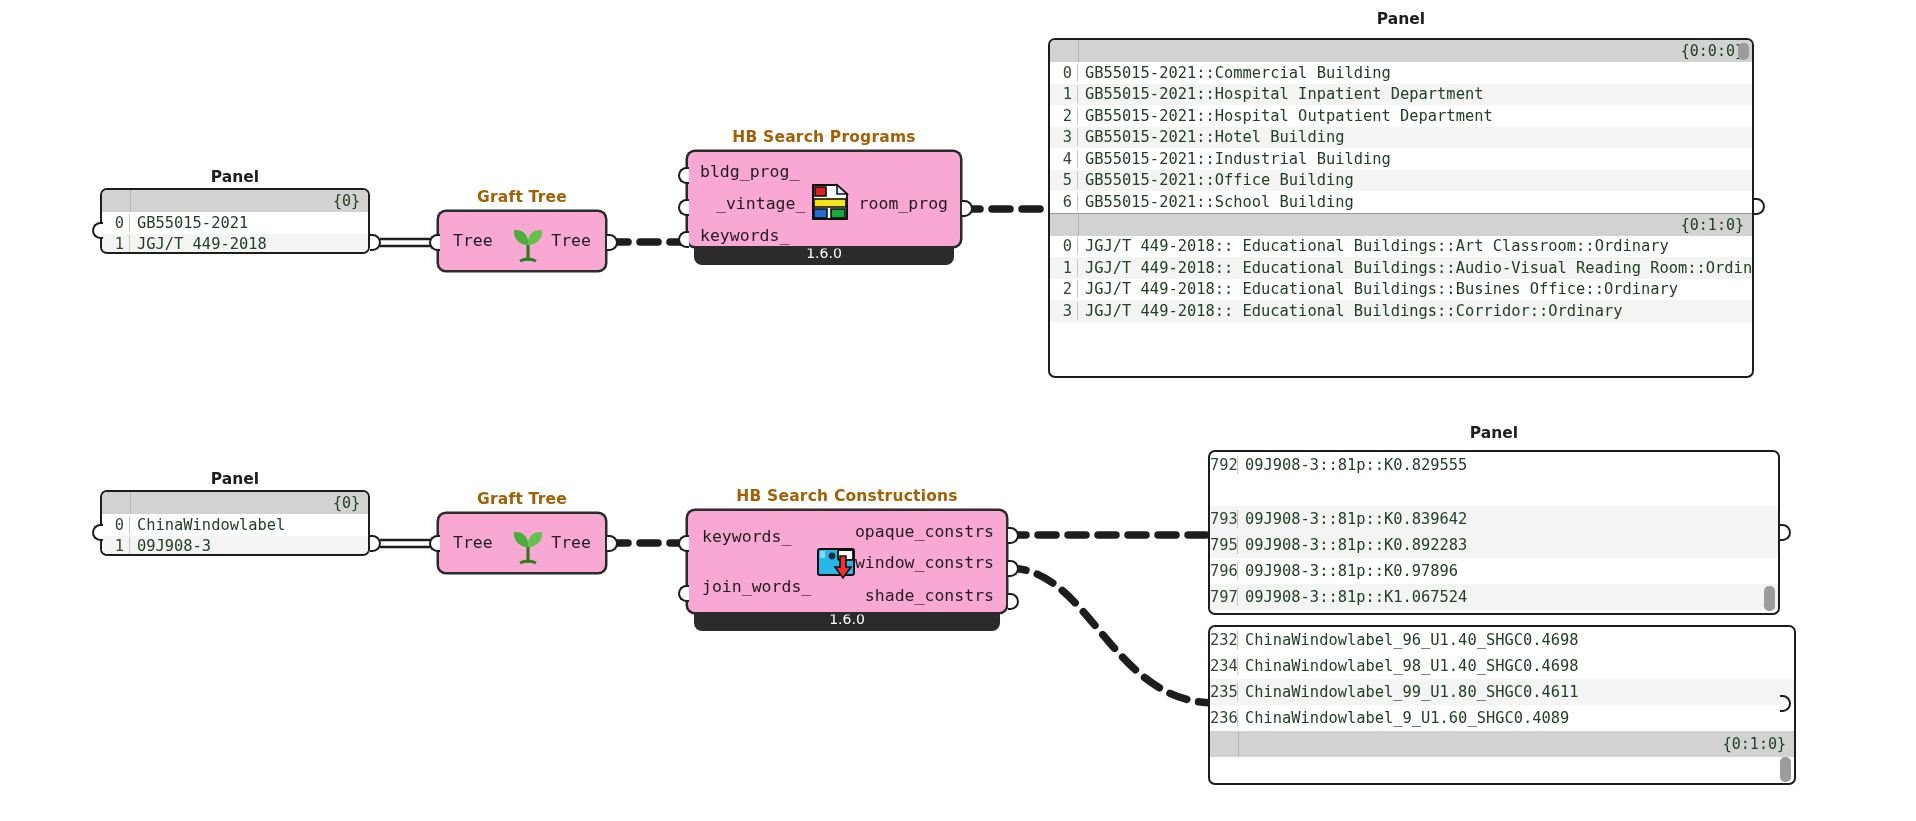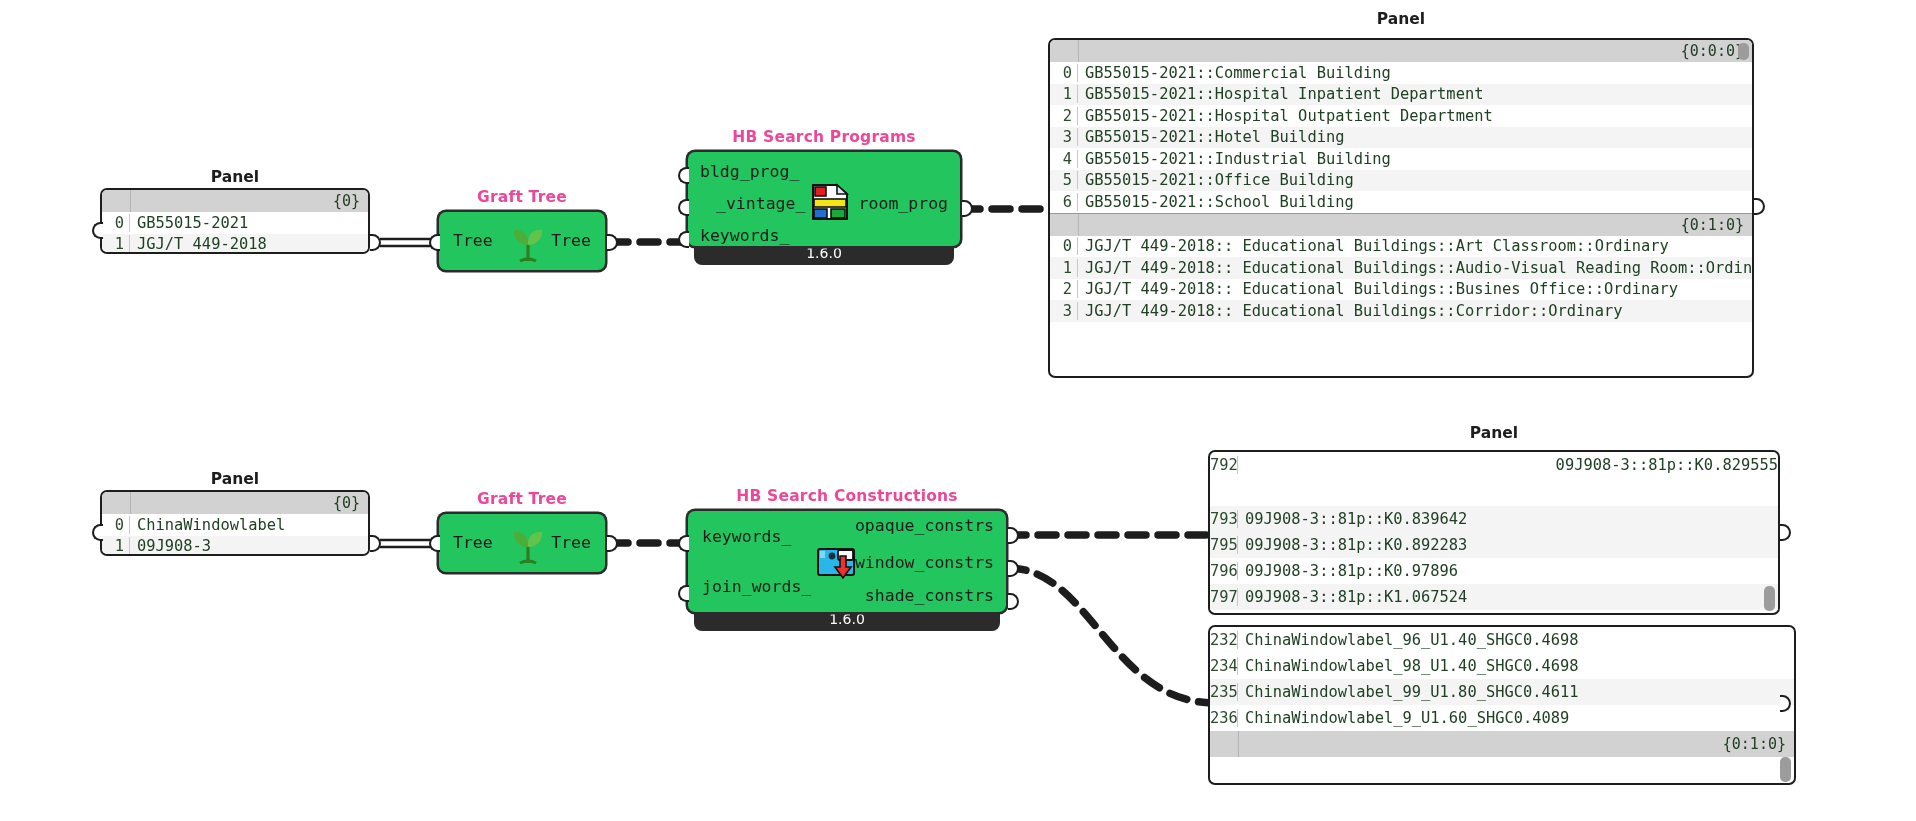--- a/index.html
+++ b/index.html
@@ -7,34 +7,34 @@
     width:1916px;height:821px;background:#ffffff;
     font-family:"DejaVu Sans Mono","Liberation Mono",monospace;
     overflow:hidden;position:relative;
   }
   .canvas{position:absolute;inset:0;}
   .abs{position:absolute;}
 
   
   .node{
     position:absolute;
-    background:#22c55e;
+    background:#f9a8d4;
     border:2.5px solid #2b2b2b;
     border-radius:9px;
     box-sizing:border-box;
     box-shadow:0 0 0 0.5px #2b2b2b;
   }
   .node-title{
     position:absolute;
     left:0;right:12px;
     text-align:center;
     font-family:"DejaVu Sans","Liberation Sans",sans-serif;
     font-weight:bold;
     font-size:15.5px;
-    color:#ec4899;
+    color:#a16207;
     letter-spacing:.2px;
     white-space:nowrap;
   }
   .node-foot{
     position:absolute;
     background:#2b2b2b;
     border-radius:0 0 8px 8px;
     color:#ffffff;
     font-family:"DejaVu Sans","Liberation Sans",sans-serif;
     font-size:14px;
@@ -288,21 +288,21 @@
       </svg>
     </span>
   </div>
   <div class="nub in" style="left:429px;top:535px;"></div>
   <div class="nub out" style="left:607px;top:535px;"></div>
 
   <div class="node-title" style="left:686px;top:487px;width:322px;">HB Search Constructions</div>
   <div class="node" style="left:686px;top:509px;width:322px;height:105px;z-index:2;">
     <span class="port-label" style="left:14px;top:16px;">keywords_</span>
     <span class="port-label" style="left:14px;top:66px;">join_words_</span>
-    <span class="port-label" style="right:12px;top:5px;">opaque_constrs</span>
+    <span class="port-label" style="right:12px;top:11px;">opaque_constrs</span>
     <span class="port-label" style="right:12px;top:42px;">window_constrs</span>
     <span class="port-label" style="right:12px;top:75px;">shade_constrs</span>
     <span class="ico" style="left:127px;top:30px;">
       <svg width="42" height="42" viewBox="0 0 42 42">
         <rect x="3" y="8" width="36" height="26" rx="2" fill="#29b6e8" stroke="#111" stroke-width="2"></rect>
         <rect x="5" y="10" width="5" height="7" fill="#7fd8f5"></rect>
         <rect x="23" y="9" width="15" height="10" rx="1.5" fill="#ffffff" stroke="#111" stroke-width="1.8"></rect>
         <circle cx="17" cy="15" r="3.4" fill="#12313d"></circle>
         <path d="M25 15 L25 26 H20 L28 37 L36 26 H31 L31 15 Z" fill="#f03030" stroke="#111" stroke-width="1.6"></path>
       </svg>
@@ -310,21 +310,21 @@
   </div>
   <div class="node-foot" style="left:694px;top:609px;width:306px;height:22px;z-index:1;">1.6.0</div>
   <div class="nub in" style="left:678px;top:535px;z-index:3;"></div>
   <div class="nub in" style="left:678px;top:585px;z-index:3;"></div>
   <div class="nub out" style="left:1008px;top:527px;z-index:3;"></div>
   <div class="nub out" style="left:1008px;top:560px;z-index:3;"></div>
   <div class="nub out" style="left:1008px;top:593px;z-index:3;"></div>
 
   <div class="panel-title abs" style="left:1208px;top:424px;width:572px;">Panel</div>
   <div class="panel" style="left:1208px;top:450px;width:572px;height:165px;">
-    <div class="p-row" style="height:26px;justify-content:space-between;">
+    <div class="p-row" style="height:26px;">
       <span class="idx">792</span>
       <span class="val">09J908-3::81p::K0.829555</span>
     </div>
     <div class="p-row alt" style="height:26px;margin-top:28px;">
       <span class="idx">793</span>
       <span class="val">09J908-3::81p::K0.839642</span>
     </div>
     <div class="p-row alt" style="height:26px;">
       <span class="idx">795</span>
       <span class="val">09J908-3::81p::K0.892283</span>

